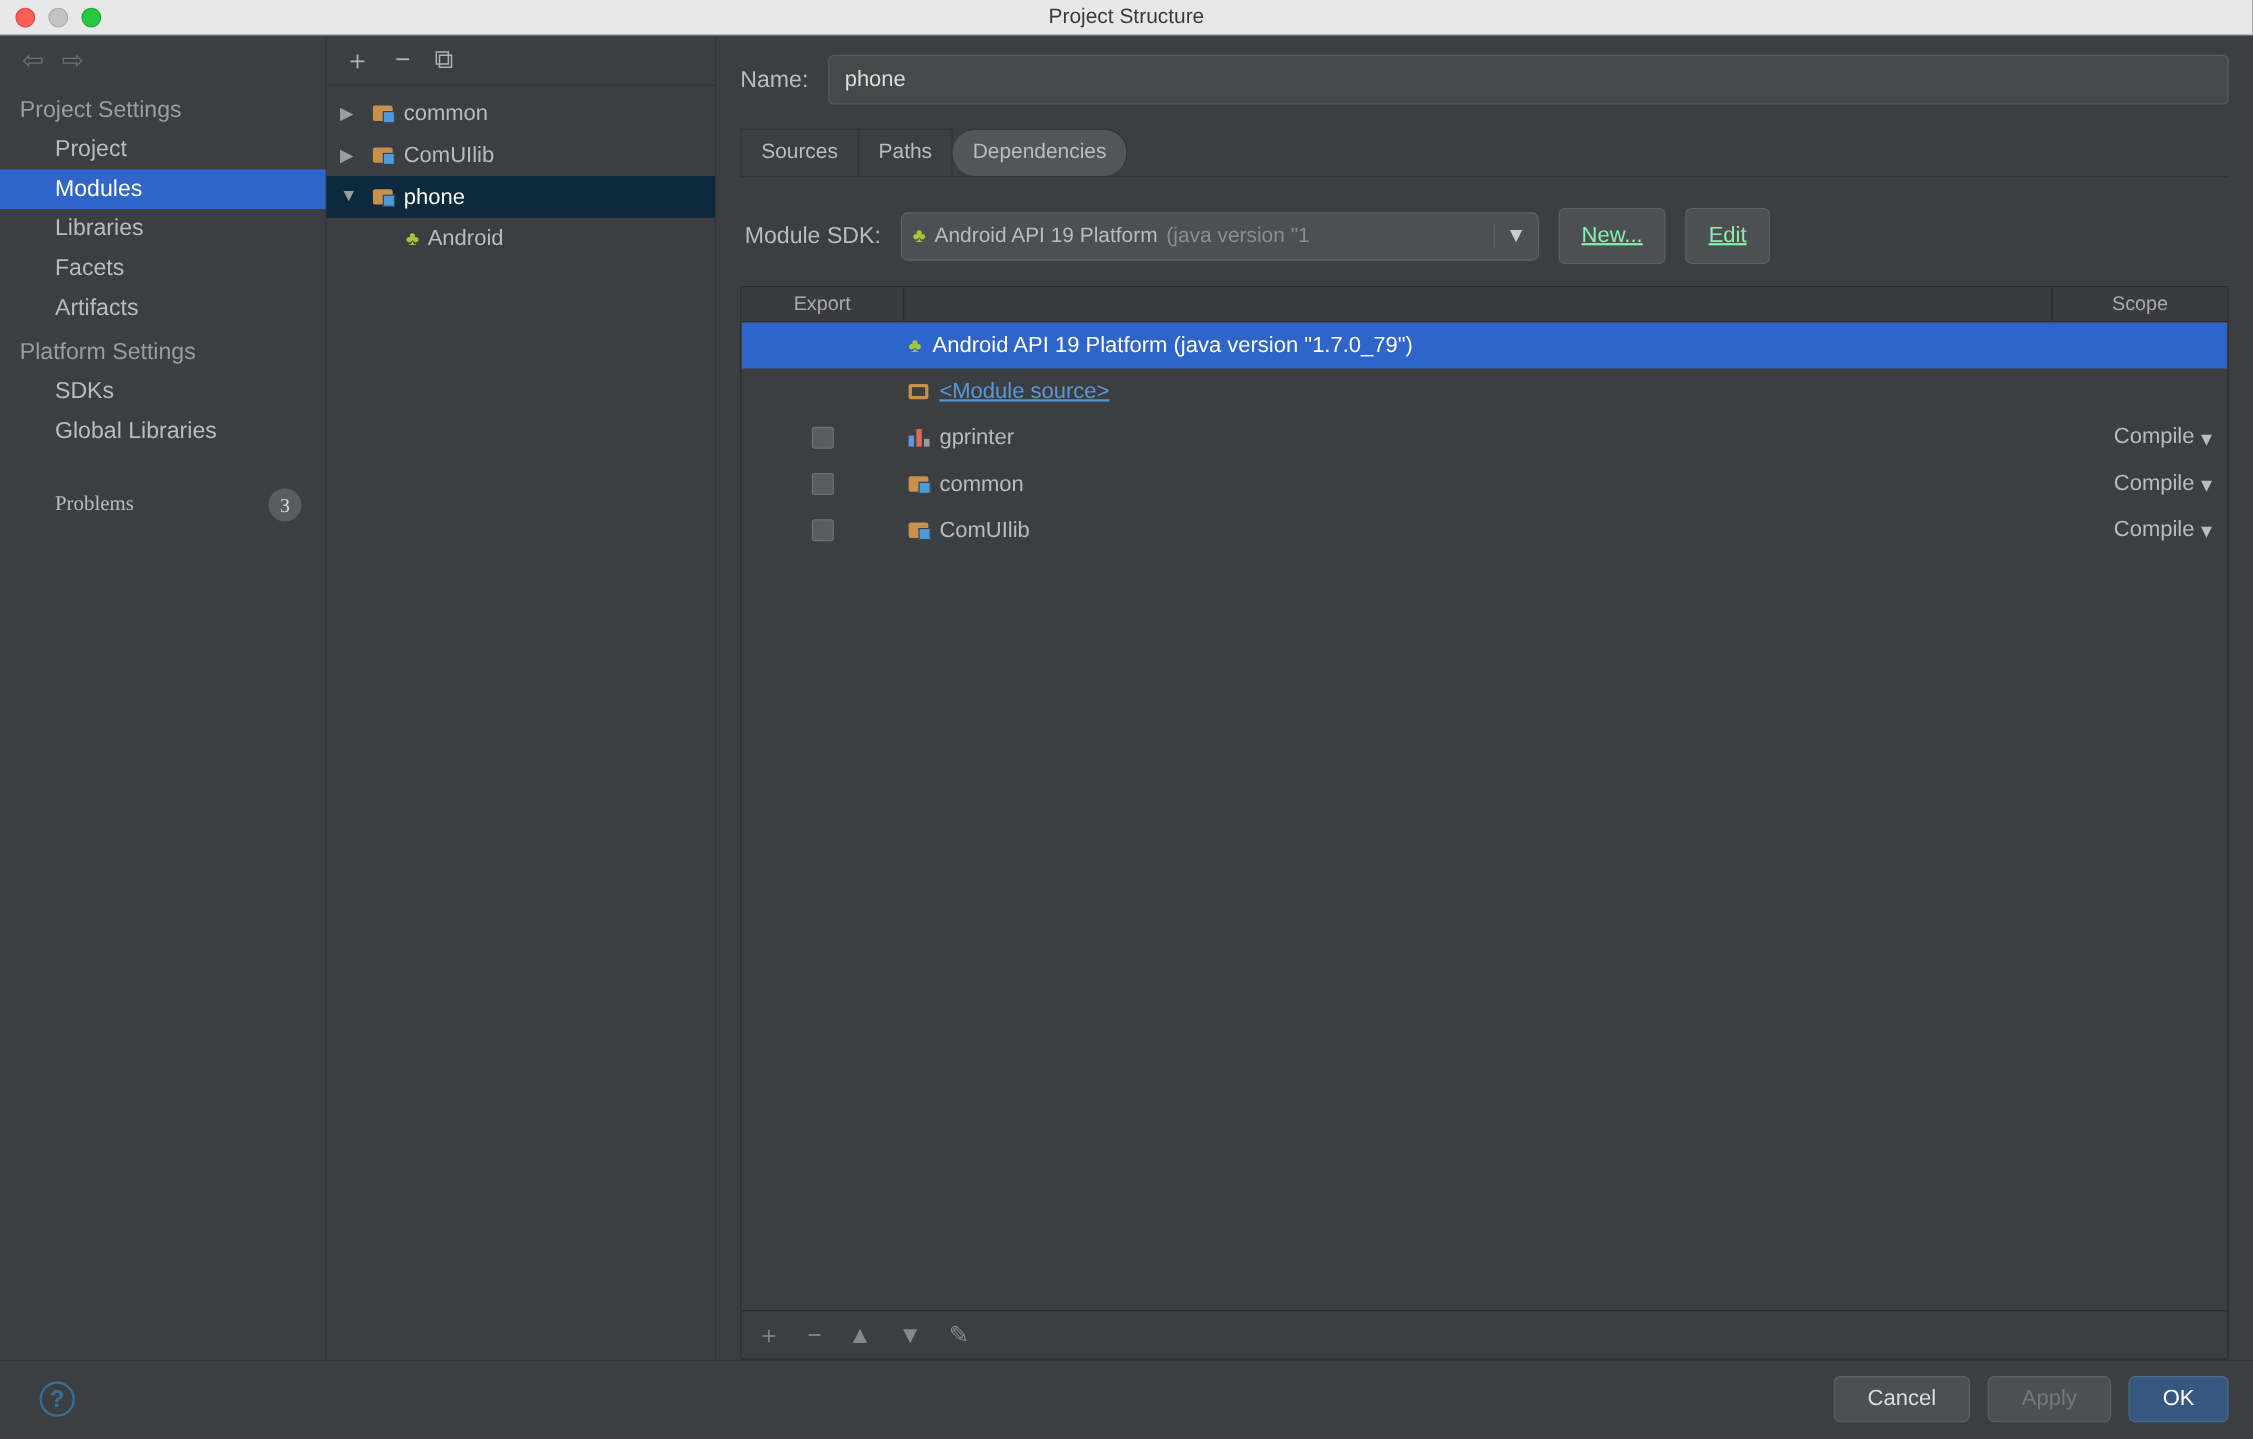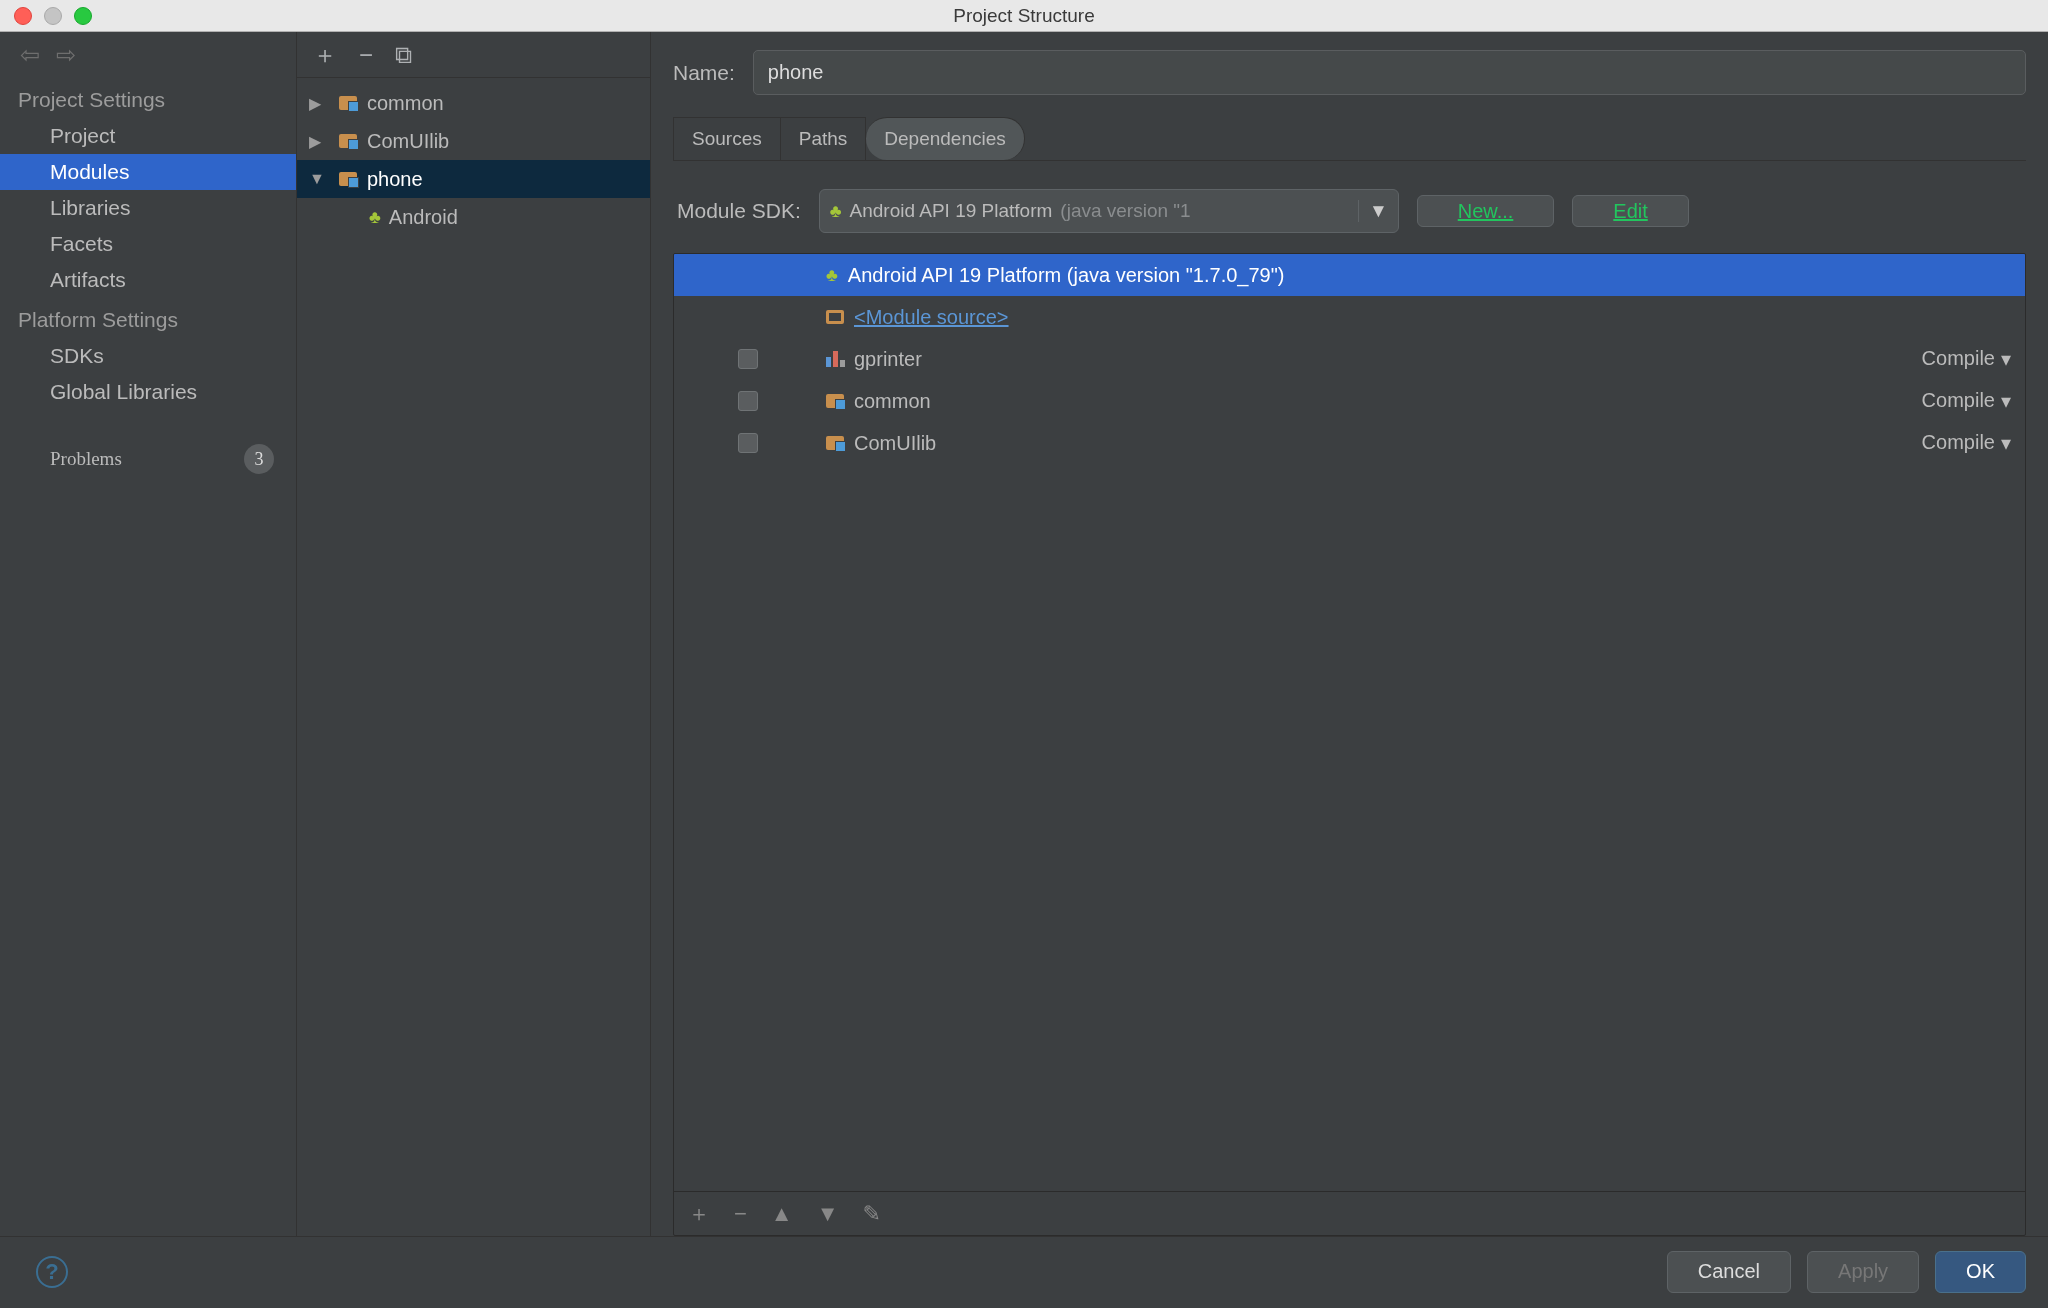--- a/index.html
+++ b/index.html
@@ -41,21 +41,21 @@
   .name-input { flex:1; background:#45494a; border:1px solid #5a5d5f; border-radius:5px; padding:10px 14px; color:#ddd; font-size:20px;}
   .tabs { display:flex; }
   .tab { padding:10px 18px; color:#bbbbbb; background:#3c3f41; border:1px solid #323232; border-bottom:none; font-size:19px; cursor:default;}
   .tab + .tab { border-left:none;}
   .tab.active { background:#515658;border-radius:21px;}
   .tab-body { flex:1; border-top:1px solid #323232; display:flex; flex-direction:column; padding-top:20px;}
   .sdk-row { display:flex; align-items:center; gap:18px; padding: 8px 4px 20px 4px;}
   .sdk-row label{font-size:21px;}
   .combo { display:flex; align-items:center; background:#4c5052; border:1px solid #5e6366; border-radius:6px; height:44px; padding:0 10px; width:580px; gap:8px; overflow:hidden; white-space:nowrap;}
   .combo .caret { margin-left:auto; border-left:1px solid #5e6366; padding-left:10px; color:#ccc;}
-  .btn { background:#4c5052; border:1px solid #5e6366; border-radius:6px; height:32px; padding:0 40px; color:#22c55e; font-size:20px; display:flex; align-items:center;}
+  .btn { background:#4c5052; border:1px solid #5e6366; border-radius:6px; height:51px; padding:0 20px; color:#86efac; font-size:20px; display:flex; align-items:center;}
   .btn .ul{text-decoration:underline;}
   .deps-table { flex:1; border:1px solid #2b2b2b; background:#3c3f41; border-radius:2px; display:flex; flex-direction:column; overflow:hidden;}
   .deps-header { display:flex; background:#393b40; border-bottom:1px solid #2b2b2b; font-size:18px; color:#aaa;}
   .col-export{ width:148px; text-align:center; padding:5px 0; border-right:1px solid #2b2b2b;}
   .col-dep{ flex:1; padding:5px 10px;}
   .col-scope{ width:160px; text-align:center; padding:5px 0; border-left:1px solid #2b2b2b;}
   .deps-body { flex:1; overflow:auto;}
   .dep-row { display:flex; align-items:center; height:42px; font-size:20px;}
   .dep-row.selected { background:#2f65ca; color:#fff;}
   .dep-row .export-cell{ width:148px; display:flex; justify-content:center;}
@@ -169,20 +169,25 @@
         </div>
         <div class="btn">
             <span class="ul">New...</span>
           </div>
         <div class="btn">
             <span class="ul">Edit</span>
           </div>
       </div>
 
       <div class="deps-table">
+        <div class="deps-header">
+          <div class="col-export">Export</div>
+          <div class="col-dep"></div>
+          <div class="col-scope">Scope</div>
+        </div>
         <div class="deps-body">
           <div class="dep-row selected">
             <div class="export-cell"></div>
             <div class="dep-cell">
               <span class="android-glyph">♣</span>
               <span>Android API 19 Platform (java version "1.7.0_79")</span>
             </div>
             <div class="scope-cell"></div>
           </div>
           <div class="dep-row">

